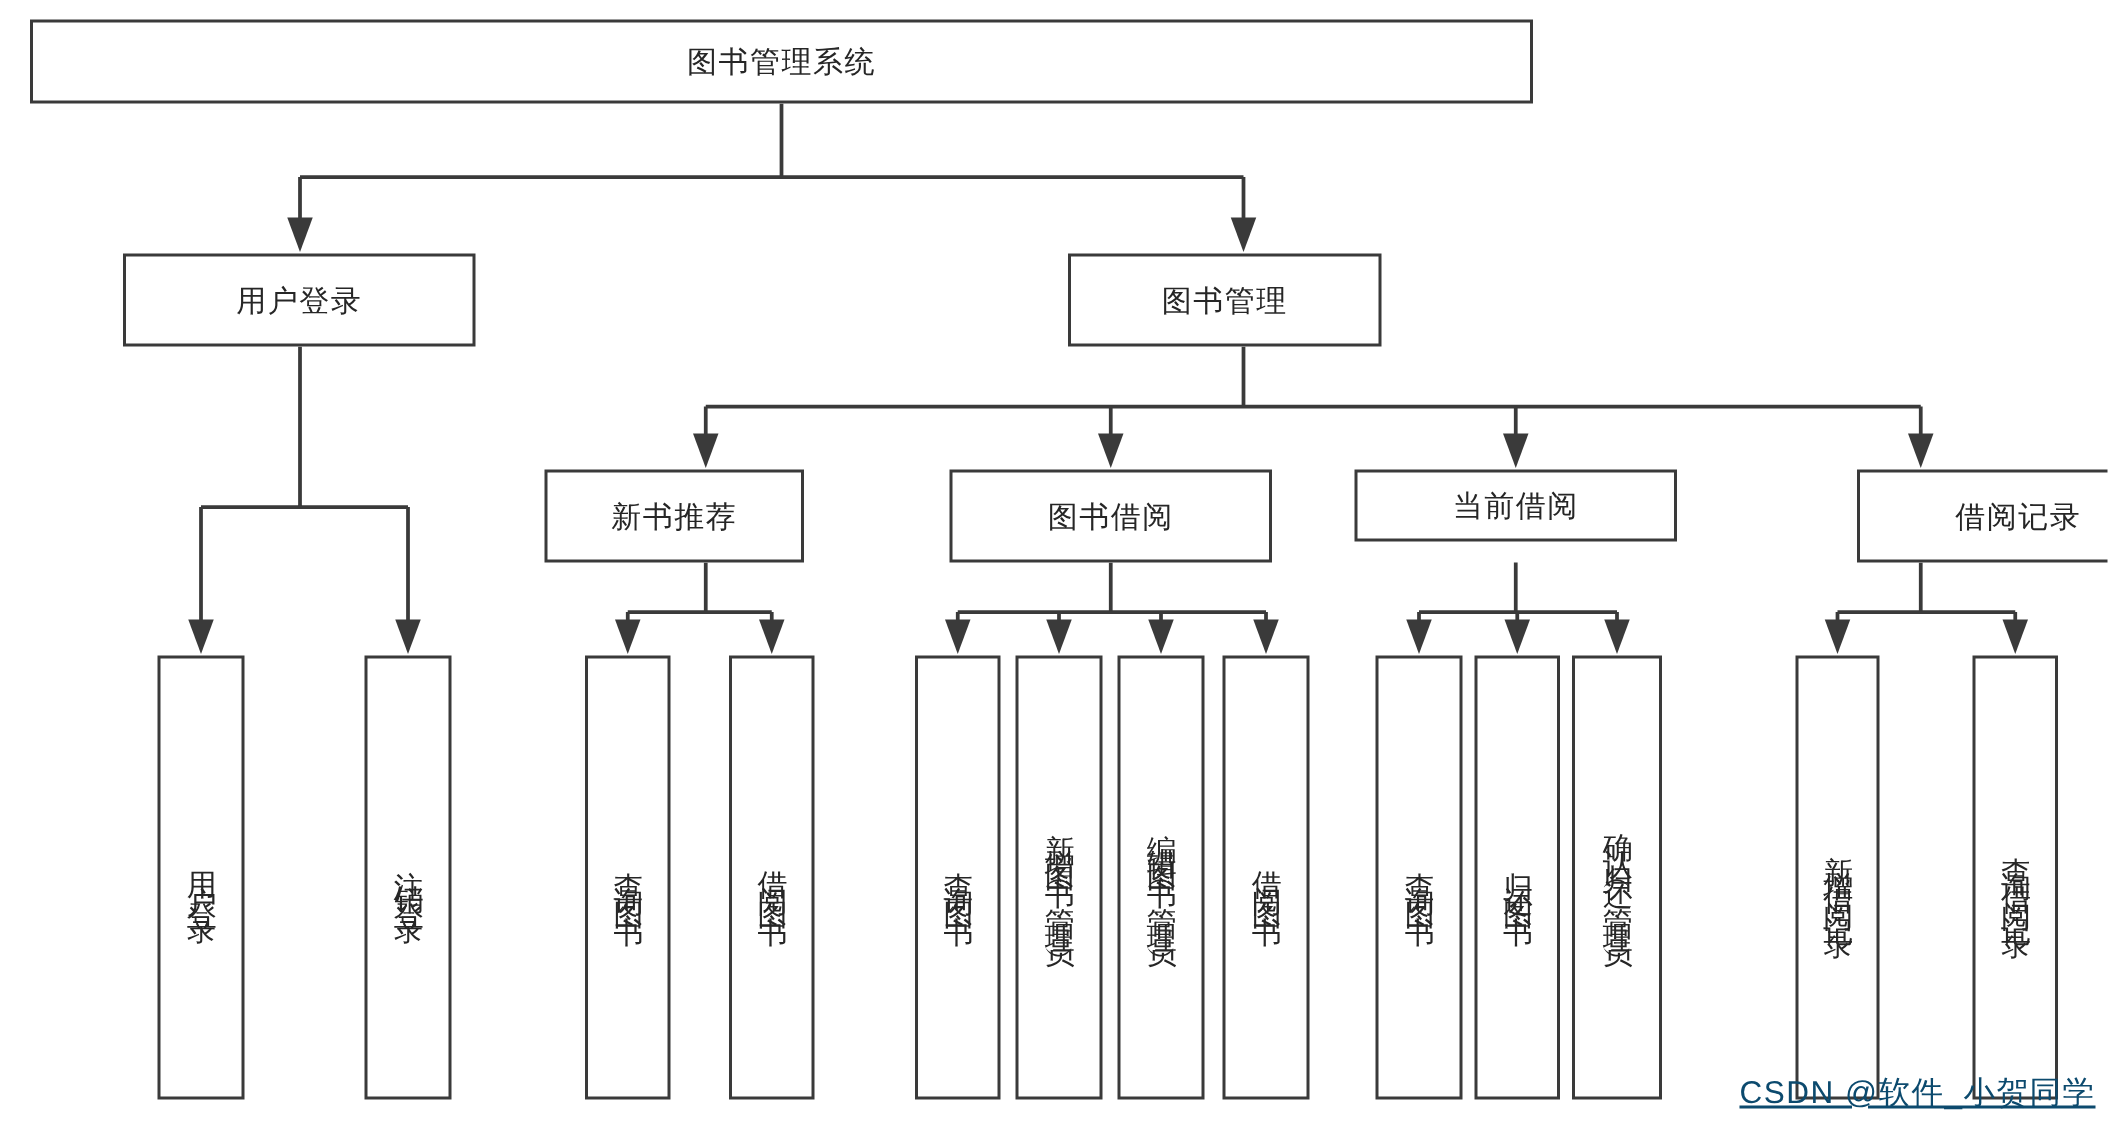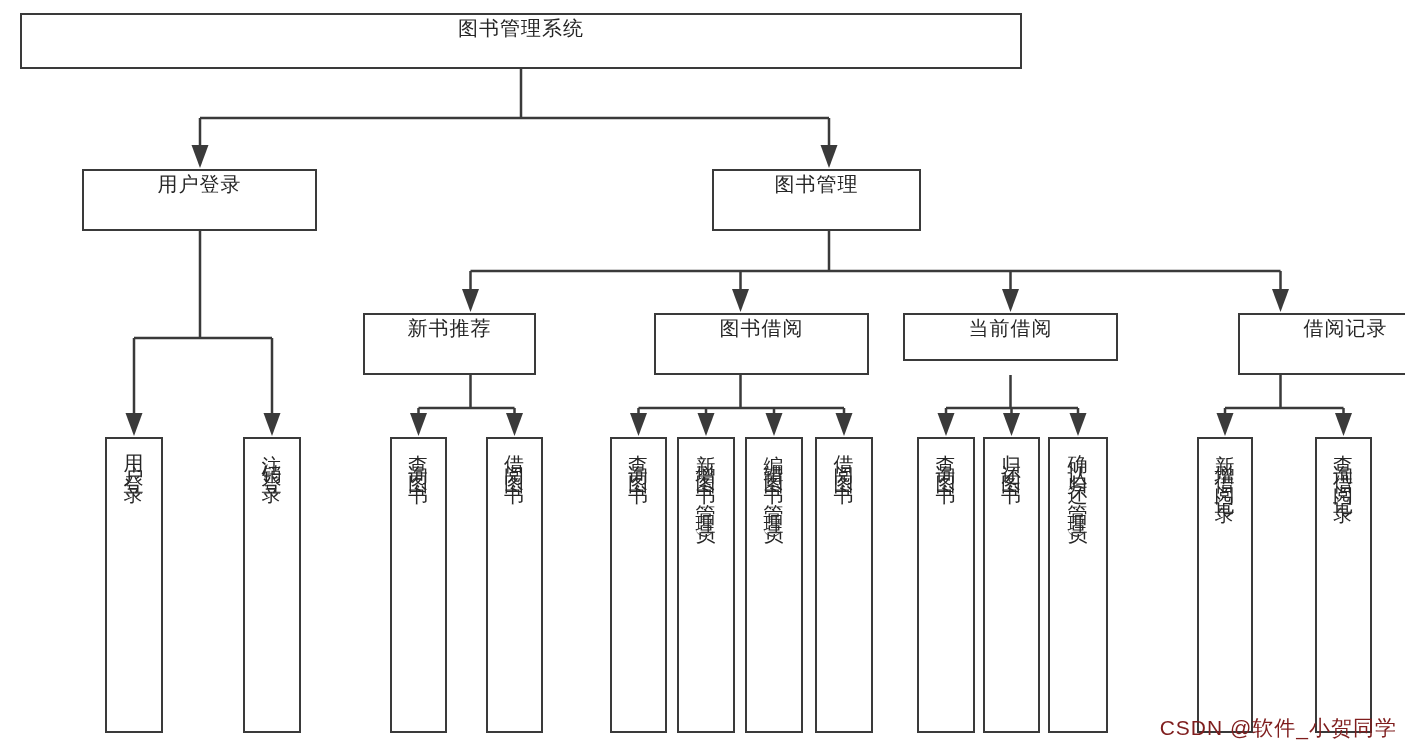--- a/index.html
+++ b/index.html
@@ -5,31 +5,31 @@
   html,body{margin:0;padding:0;}
   body{
     width:1405px;height:747px;position:relative;background:#ffffff;
     font-family:"Liberation Sans","DejaVu Sans",sans-serif;
     overflow:hidden;
   }
   svg.connectors{position:absolute;left:0;top:0;z-index:1;}
   .node{
     position:absolute;box-sizing:border-box;z-index:2;
     background:#ffffff;border:2.5px solid #3a3a3a;
-    display:flex;justify-content:center;
+    display:flex;align-items:center;justify-content:center;
     color:#262626;
   }
   .node.h .label{font-size:20px;letter-spacing:1px;white-space:nowrap;}
   .node.leaf .label{
     writing-mode:vertical-rl;text-orientation:mixed;
     font-size:20px;letter-spacing:10px;line-height:1.1;
   }
   .watermark{
     position:absolute;right:8px;bottom:5px;z-index:5;
-    font-size:21px;color:#7f1d1d;letter-spacing:1px;white-space:nowrap;
+    font-size:21px;color:#0c4a6e;letter-spacing:1px;white-space:nowrap;text-decoration:underline;
   }
 </style>
 </head>
 <body>
 
 <svg class="connectors" width="1405" height="747" viewBox="0 0 1405 747">
   <g stroke="#3a3a3a" stroke-width="2.5" fill="none">
     <path d="M521 69 V118 M200 118 H829 M200 118 V150 M829 118 V150"></path>
     <path d="M200 231 V338 M134 338 H272 M134 338 V418 M272 338 V418"></path>
     <path d="M829 231 V271 M470.5 271 H1280.5 M470.5 271 V294 M740.5 271 V294 M1010.5 271 V294 M1280.5 271 V294"></path>
@@ -68,21 +68,21 @@
 <div class="node h" style="left:82px;top:169px;width:235px;height:62px">
   <span class="label">用户登录</span>
 </div>
 <div class="node h" style="left:712px;top:169px;width:209px;height:62px">
   <span class="label">图书管理</span>
 </div>
 
 <div class="node h" style="left:363px;top:313px;width:173px;height:62px">
   <span class="label">新书推荐</span>
 </div>
-<div class="node h" style="left:654px;top:313px;width:215px;height:62px">
+<div class="node h" style="left:633px;top:313px;width:215px;height:62px">
   <span class="label">图书借阅</span>
 </div>
 <div class="node h" style="left:903px;top:313px;width:215px;height:48px">
   <span class="label">当前借阅</span>
 </div>
 <div class="node h" style="left:1238px;top:313px;width:215px;height:62px">
   <span class="label">借阅记录</span>
 </div>
 
 <div class="node leaf" style="left:105px;top:437px;width:58px;height:296px">

